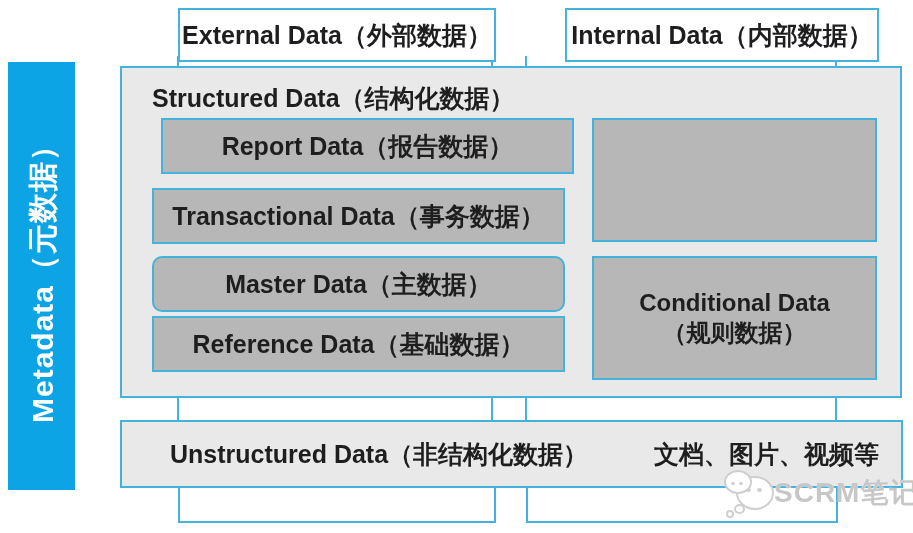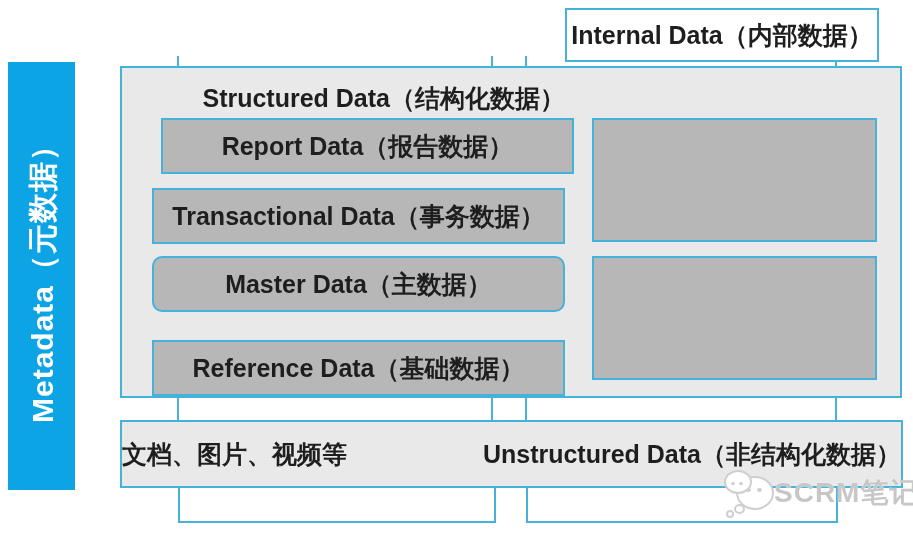--- a/index.html
+++ b/index.html
@@ -32,32 +32,32 @@
   .channel{background:#ffffff;border:2px solid #45b2dc;z-index:1;}
   #channel-left{left:178px;top:460px;width:314px;height:59px;}
   #channel-right{left:526px;top:460px;width:308px;height:59px;}
   
   #structured-panel{
     left:120px;top:66px;width:778px;height:328px;
     background:#e9e9e9;border:2px solid #45b2dc;z-index:2;
   }
   #structured-title{
     position:absolute;left:30px;top:14px;width:413px;
-    text-align:right;font-size:25px;white-space:nowrap;
+    text-align:left;font-size:25px;white-space:nowrap;
   }
   .inner-box{
     position:absolute;background:#b7b7b7;border:2px solid #45b2dc;
     display:flex;flex-direction:column;align-items:center;justify-content:center;
     text-align:center;font-size:25px;white-space:nowrap;box-sizing:border-box;
   }
   .left-col{left:30px;width:413px;height:56px;}
   #item-report{top:50px;margin-left:9px;}
   #item-transactional{top:120px;}
   #item-master{top:188px;border-radius:10px;}
-  #item-reference{top:272px;}
+  #item-reference{top:248px;}
   .right-col{left:470px;width:285px;font-size:24px;line-height:1.25;}
   #item-observational{top:50px;height:124px;}
   #item-conditional{top:188px;height:124px;}
   
   #unstructured-panel{
     left:120px;top:420px;width:779px;height:64px;
     background:#e9e9e9;border:2px solid #45b2dc;z-index:2;
     display:flex;align-items:center;justify-content:space-between;
     font-size:25px;white-space:nowrap;
   }
@@ -101,20 +101,23 @@
   <div class="abs vstub midgap" style="left:525px"></div>
   <div class="abs vstub midgap" style="left:835px"></div>
 
   <div class="abs channel" id="channel-left"></div>
   <div class="abs channel" id="channel-right"></div>
 
   <div class="abs" id="metadata-bar">
     <div class="vtext">Metadata（元数据）</div>
   </div>
 
+  <div class="abs top-box" id="external-box">
+    <span>External Data（外部数据）</span>
+  </div>
   <div class="abs top-box" id="internal-box">
     <span>Internal Data（内部数据）</span>
   </div>
 
   <div class="abs" id="structured-panel">
     <div id="structured-title">Structured Data（结构化数据）</div>
 
     <div class="inner-box left-col" id="item-report">
       <span>Report Data（报告数据）</span>
     </div>
@@ -124,26 +127,28 @@
     <div class="inner-box left-col" id="item-master">
       <span>Master Data（主数据）</span>
     </div>
     <div class="inner-box left-col" id="item-reference">
       <span>Reference Data（基础数据）</span>
     </div>
 
     <div class="inner-box right-col" id="item-observational">
     </div>
     <div class="inner-box right-col" id="item-conditional">
+      <span>Conditional Data</span>
+      <span>（规则数据）</span>
     </div>
   </div>
 
   <div class="abs" id="unstructured-panel">
+    <span id="unstructured-label">Unstructured Data（非结构化数据）</span>
     <span id="unstructured-note">文档、图片、视频等</span>
-    <span id="unstructured-label">Unstructured Data（非结构化数据）</span>
   </div>
 
   <div class="abs" id="watermark">
     <div class="bubble" id="bubble-big">
       <div class="eye e1"></div>
         <div class="eye e2"></div>
       <div id="bubble-small">
           <div class="eye e1"></div>
           <div class="eye e2"></div>
         </div>

